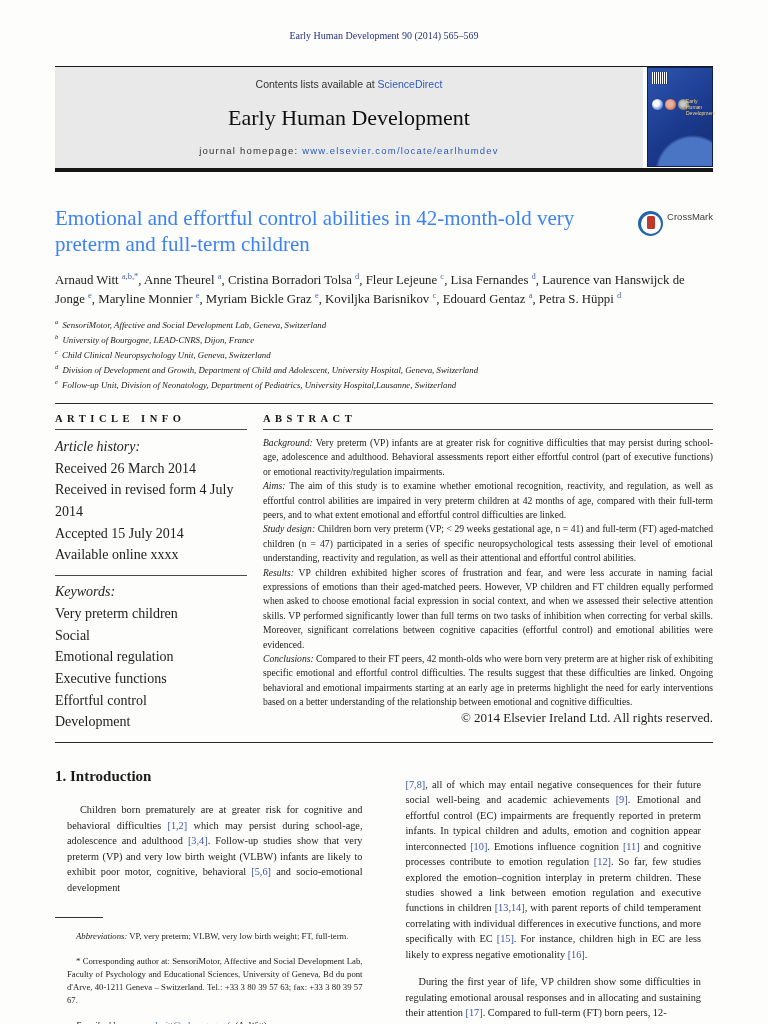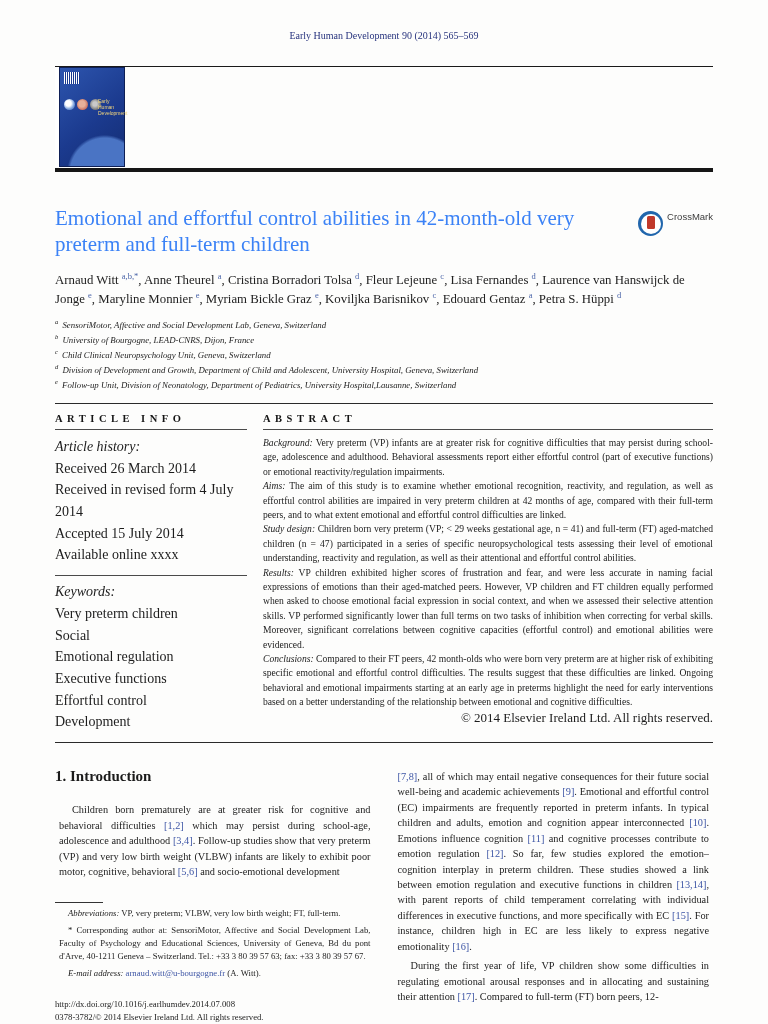--- a/index.html
+++ b/index.html
@@ -55,40 +55,45 @@
   .info-label{font-style:italic;}
   .kw-rule{border-top:1px solid #4a4a4a;margin:9px 0 5px;}
   .abs-text{font-size:9.6px;line-height:1.5;text-align:justify;}
   .abs-p .abs-lead{font-style:italic;}
   .abs-copyright{text-align:right;margin-top:1px;font-size:13px;}
   .bottom-rule{border-top:1px solid #2a2a2a;margin-top:9px;}
   
   .intro{display:flex;gap:19px;margin-top:22px;}
   .intro-col{width:320px;font-size:10.3px;line-height:1.5;text-align:justify;color:#1b1b1b;}
   .intro-h{font-size:15px;font-weight:bold;margin:0 0 15px;text-align:left;}
-  .intro p{margin:4px;}
+  .intro p{margin:12px;}
   .intro p.indent{text-indent:13px;}
   .cite{color:#3d55a5;}
   
   .footnote{margin-top:22px;font-size:8.7px;line-height:1.5;color:#222;text-align:justify;}
   .fn-rule{width:48px;border-top:1px solid #333;margin-bottom:3px;}
   .fn-p{text-indent:9px;margin:0;}
   .fn-p .lead{font-style:italic;}
   .link{color:#3d55a5;}
   
   .footer{margin-top:18px;font-size:8.7px;line-height:1.5;color:#222;}
 </style>
 </head>
 <body>
 
 <div class="content">
 
   <div class="header-ref">Early Human Development 90 (2014) 565–569</div>
 
   <div class="banner">
+    <div class="banner-center">
+      <div class="contents-line"><span>Contents lists available at </span><span class="sd-link">ScienceDirect</span></div>
+      <div class="journal-title">Early Human Development</div>
+      <div class="homepage-line"><span>journal homepage: </span><span class="hp-link">www.elsevier.com/locate/earlhumdev</span></div>
+    </div>
     <div class="banner-right">
       <div class="cover">
         <div class="cover-barcode"></div>
         <div class="cover-row">
           <div class="cover-dot c1"></div>
           <div class="cover-dot c2"></div>
           <div class="cover-dot c3"></div>
         </div>
         <div class="cover-title">Early Human Development</div>
         <div class="cover-band"></div>

